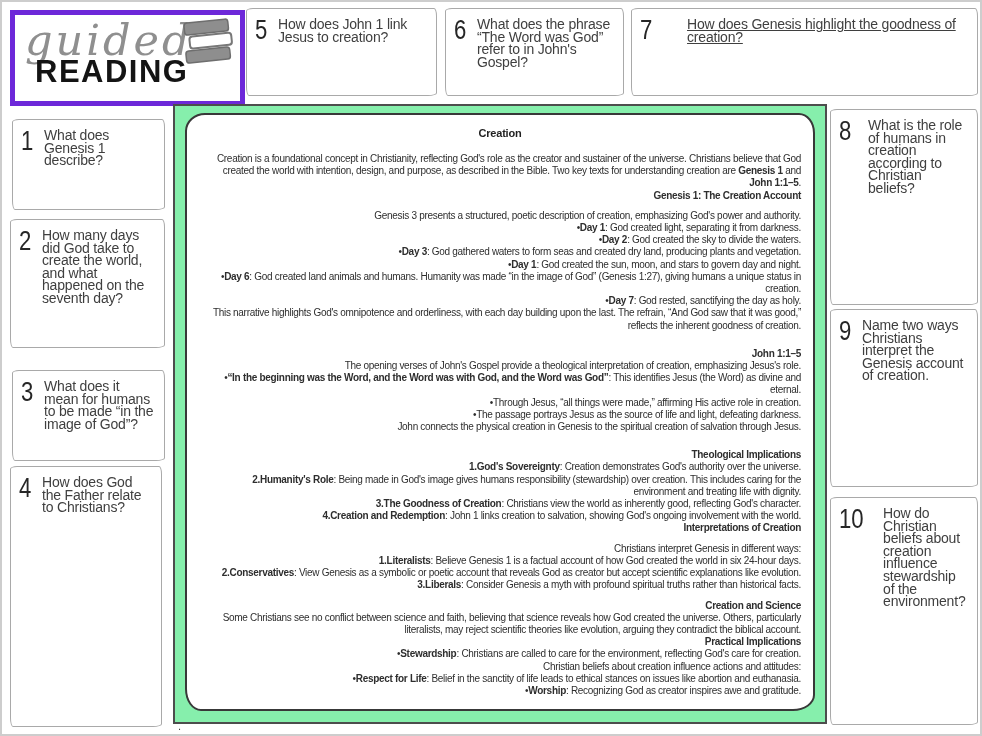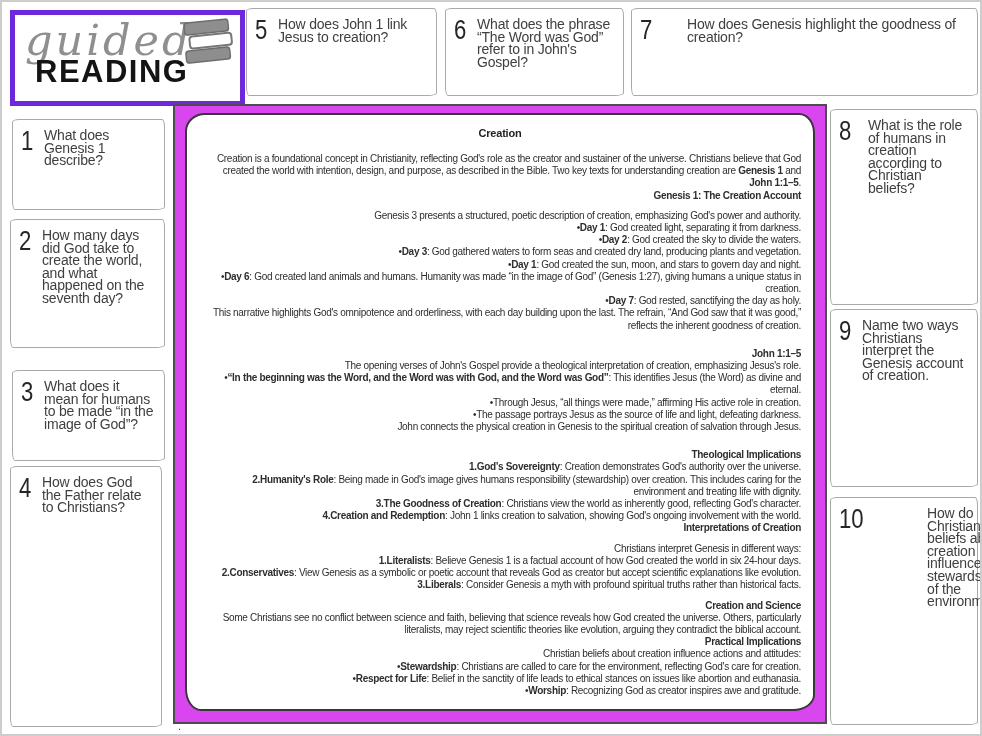--- a/index.html
+++ b/index.html
@@ -29,27 +29,27 @@
          margin-top:4px;padding-right:2px;}
   .q1 {left:10px;  top:117px; width:153px; height:91px;}
   .q2 {left:8px;   top:217px; width:155px; height:129px;}
   .q3 {left:10px;  top:368px; width:153px; height:91px;}
   .q4 {left:8px;   top:464px; width:152px; height:261px;}
   .q5 {left:244px; top:6px;   width:191px; height:88px;}
   .q6 {left:443px; top:6px;   width:179px; height:88px;}
   .q7 {left:629px; top:6px;   width:347px; height:88px;}
   .q8 {left:828px; top:107px; width:148px; height:196px;}
   .q9 {left:828px; top:307px; width:148px; height:178px;}
-  .q10{left:828px; top:495px; width:148px; height:228px;gap:44px;}
-  .q7 .qtext{margin-left:24px;}
+  .q10{left:828px; top:495px; width:148px; height:228px;}
+  .q7 .qtext{margin-left:24px;text-decoration:underline;}
   .q8 .qtext,.q10 .qtext{margin-left:6px;}
 
   
   .panel{position:absolute;left:171px;top:102px;width:654px;height:620px;box-sizing:border-box;
-         background:#d946ef;border:2px solid #4d4d4d;}
+         background:#86efac;border:2px solid #4d4d4d;}
   .panel-inner{position:absolute;left:10px;top:7px;right:10px;bottom:11px;
                background:#fff;border:2px solid #383838;
                border-radius:20px 16px 22px 16px / 18px 20px 16px 22px;
                padding:8px 12px;overflow:hidden;box-sizing:border-box;}
   .panel-title{font-size:11px;font-weight:bold;color:#1f1f1f;text-align:center;
                margin:4px 0 14px 0;letter-spacing:-0.2px;}
   .panel-content{font-size:10px;line-height:12.2px;color:#2e2e2e;letter-spacing:-0.3px;text-align:right;}
   .panel-content .blk{min-height:12.2px;}
   .panel-content .gap{height:8px;min-height:8px;}
   .panel-content .b{font-weight:bold;}
@@ -146,22 +146,22 @@
           <div class="blk p"><span class="b">Interpretations of Creation</span></div>
           <div class="blk gap"></div>
           <div class="blk p"><span>Christians interpret Genesis in different ways:</span></div>
           <div class="blk p"><span class="b">1.Literalists</span><span>: Believe Genesis 1 is a factual account of how God created the world in six 24-hour days.</span></div>
           <div class="blk p"><span class="b">2.Conservatives</span><span>: View Genesis as a symbolic or poetic account that reveals God as creator but accept scientific explanations like evolution.</span></div>
           <div class="blk p"><span class="b">3.Liberals</span><span>: Consider Genesis a myth with profound spiritual truths rather than historical facts.</span></div>
           <div class="blk gap"></div>
           <div class="blk p"><span class="b">Creation and Science</span></div>
           <div class="blk p"><span>Some Christians see no conflict between science and faith, believing that science reveals how God created the universe. Others, particularly literalists, may reject scientific theories like evolution, arguing they contradict the biblical account.</span></div>
           <div class="blk p"><span class="b">Practical Implications</span></div>
+          <div class="blk p"><span>•</span><span class="b">Stewardship</span><span>: Christians are called to care for the environment, reflecting God's care for creation.</span></div>
           <div class="blk p"><span>Christian beliefs about creation influence actions and attitudes:</span></div>
-          <div class="blk p"><span>•</span><span class="b">Stewardship</span><span>: Christians are called to care for the environment, reflecting God's care for creation.</span></div>
           <div class="blk p"><span>•</span><span class="b">Respect for Life</span><span>: Belief in the sanctity of life leads to ethical stances on issues like abortion and euthanasia.</span></div>
           <div class="blk p"><span>•</span><span class="b">Worship</span><span>: Recognizing God as creator inspires awe and gratitude.</span></div>
         </div>
     </div>
   </div>
 
   <span class="stray-dot">.</span>
 
 </div>
 

